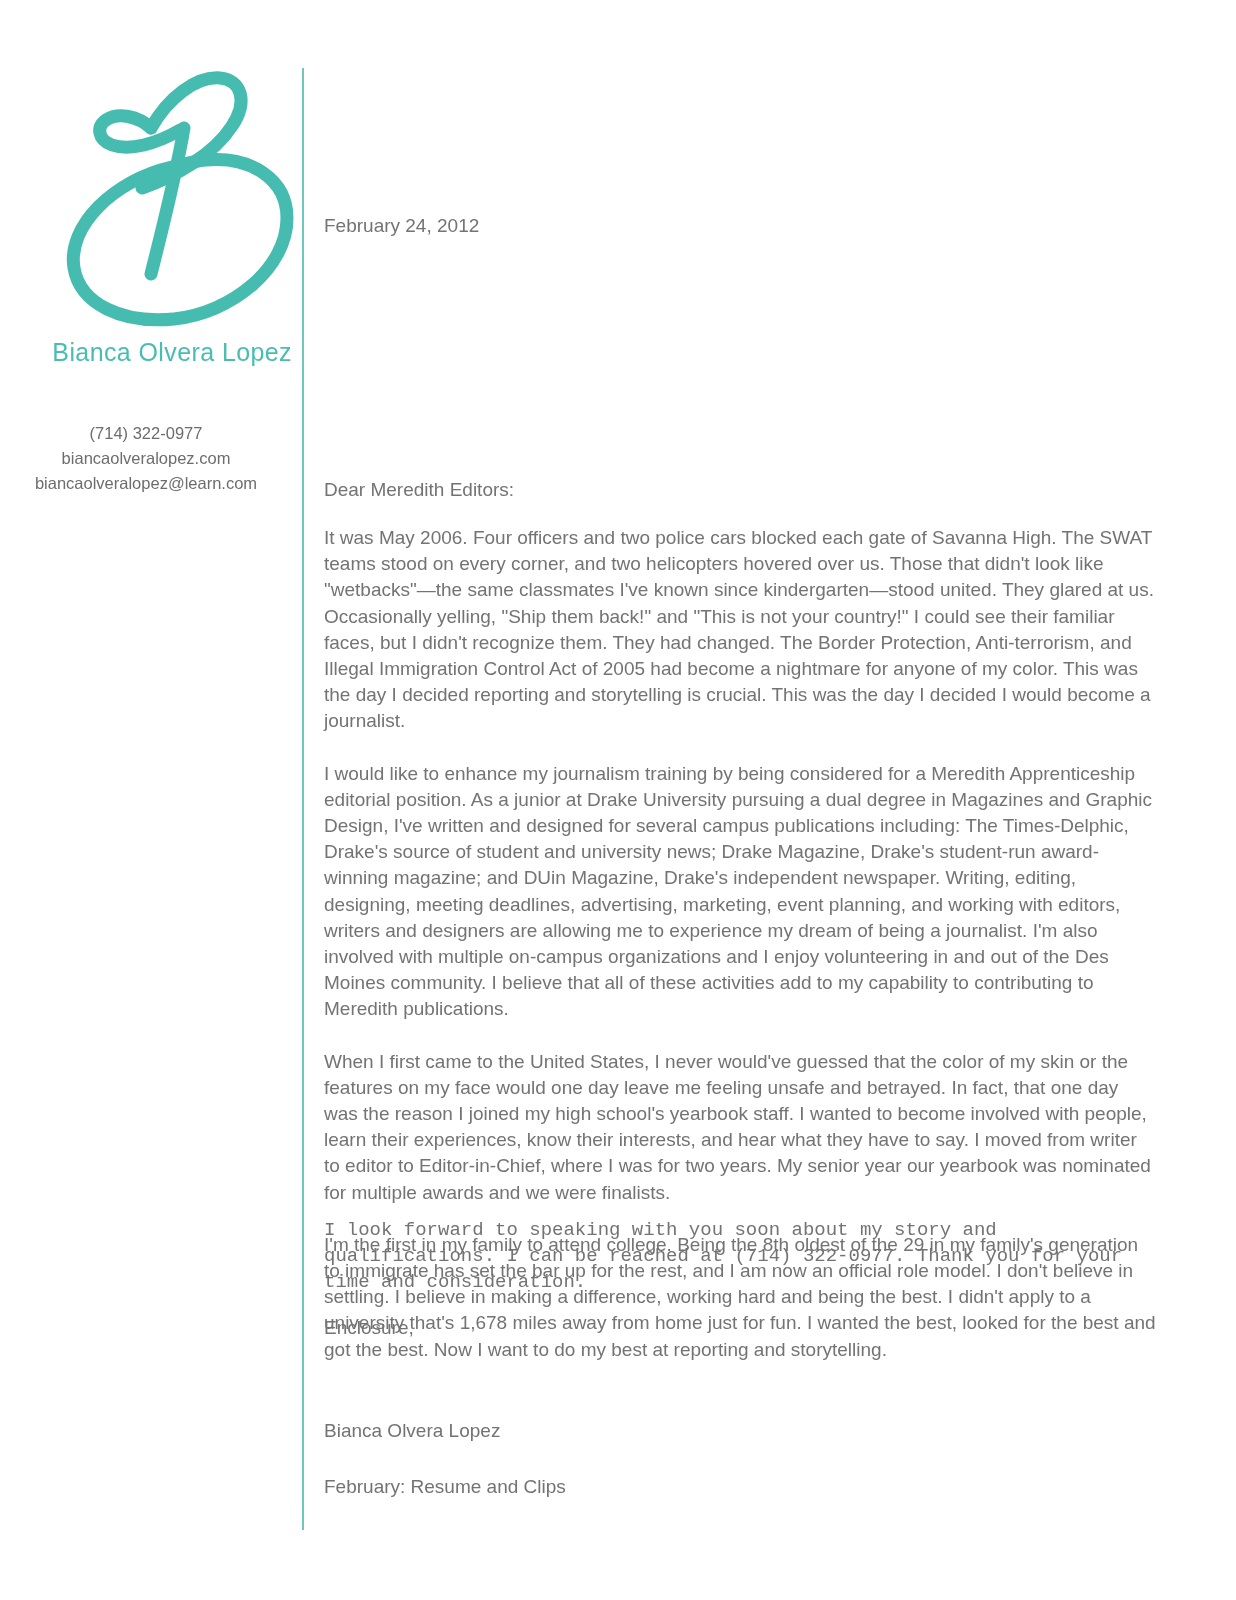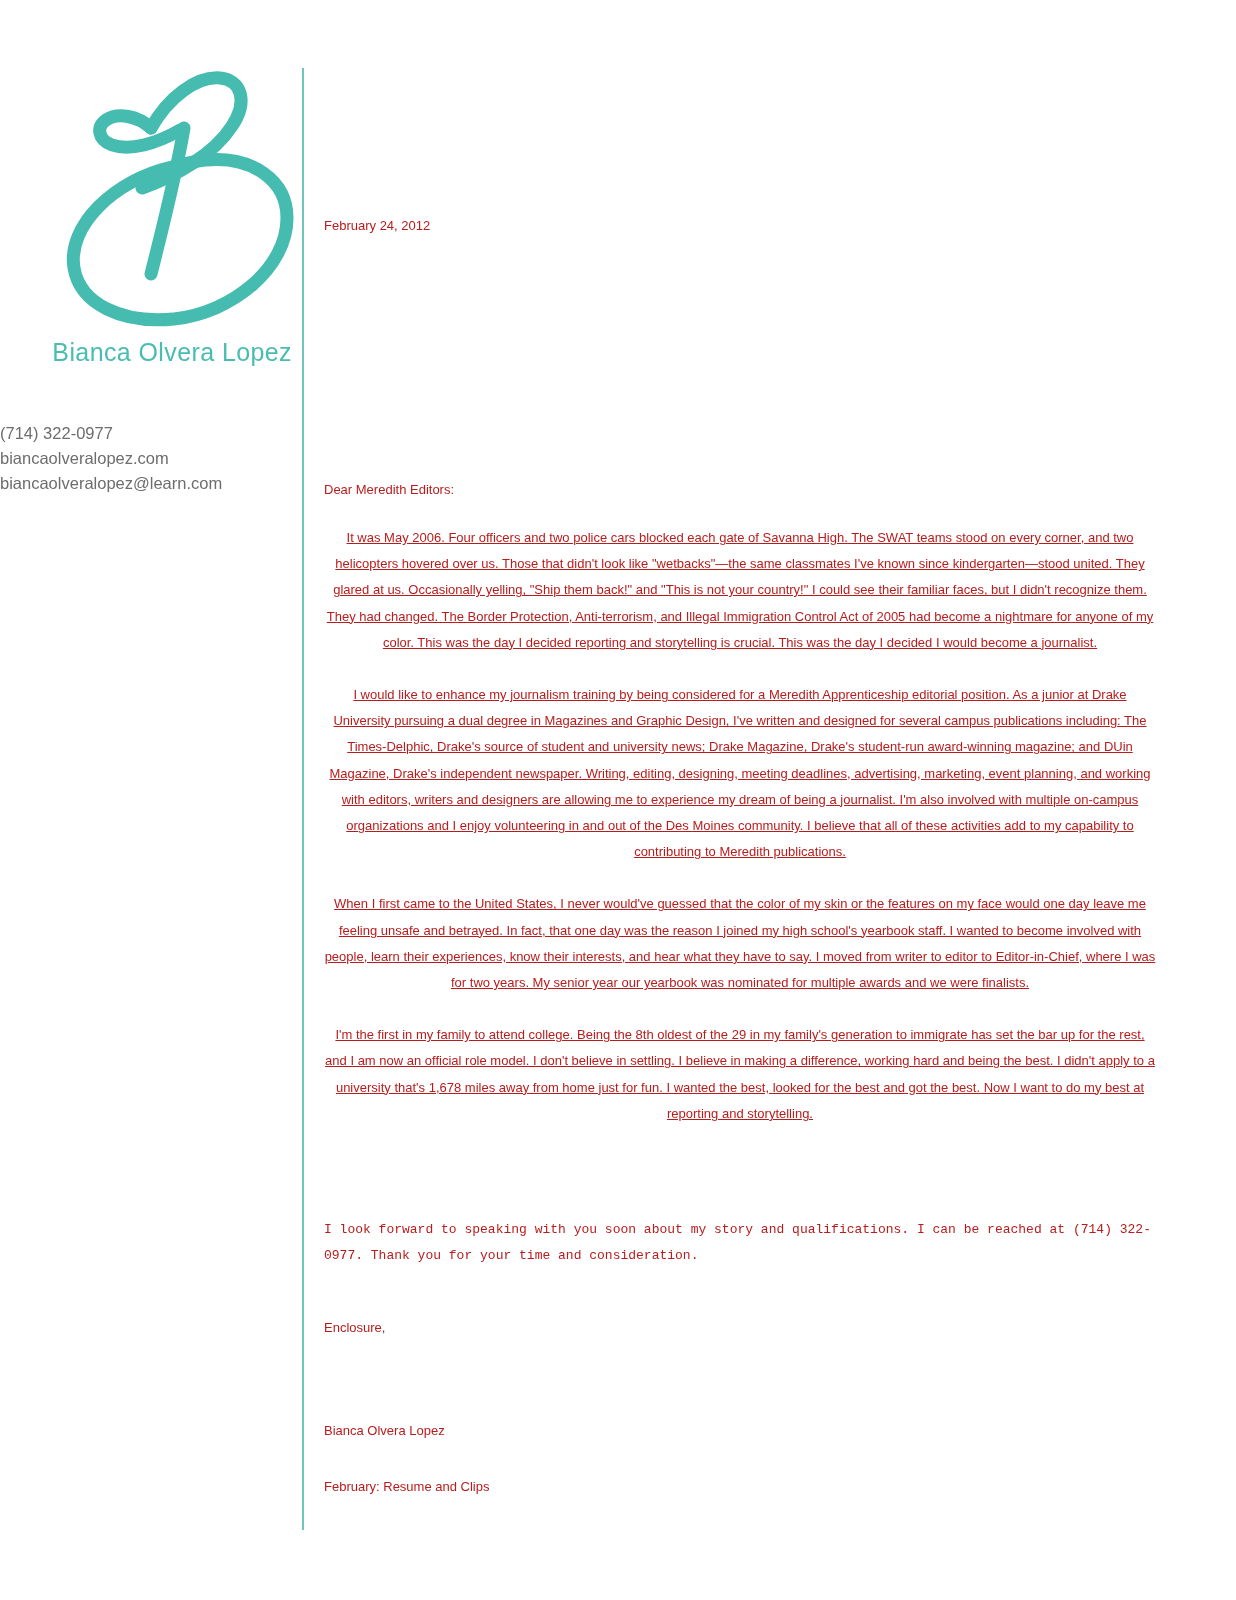--- a/index.html
+++ b/index.html
@@ -50,21 +50,21 @@
     font-size: 25px;
     letter-spacing: 0.4px;
     font-weight: 300;
     white-space: nowrap;
   }
   .contact-block {
     position: absolute;
     left: 0;
     top: 421px;
     width: 292px;
-    text-align: left;
+    text-align: center;
     color: #6d6d6d;
     font-size: 16.5px;
     line-height: 25px;
     font-weight: 300;
   }
   .contact-line {
     display: block;
     white-space: nowrap;
   }
 
@@ -78,22 +78,22 @@
     background: #6ec6bd;
   }
 
   
   .letter {
     position: absolute;
     left: 324px;
     top: 0;
     width: 840px;
     height: 1600px;
-    color: #b91c1c;
-    font-size: 13px;
+    color: #737373;
+    font-size: 19px;
     line-height: 26.2px;
     font-weight: 300;
   }
   .date {
     position: absolute;
     top: 213px;
     left: 0;
     white-space: nowrap;
   }
   .recipient {
@@ -113,22 +113,21 @@
     text-align: center;
   }
   .body-copy {
     position: absolute;
     top: 525px;
     left: 0;
     width: 832px;
   }
   .body-copy p {
     margin: 0 0 26px 0;
-    text-align: center;
-    text-decoration: underline;
+    text-align: left;
   }
   .closing {
     position: absolute;
     top: 1217px;
     left: 0;
     width: 832px;
     font-family: Liberation Mono, monospace;
   }
   .closing p {
     margin: 0 0 26px 0;

